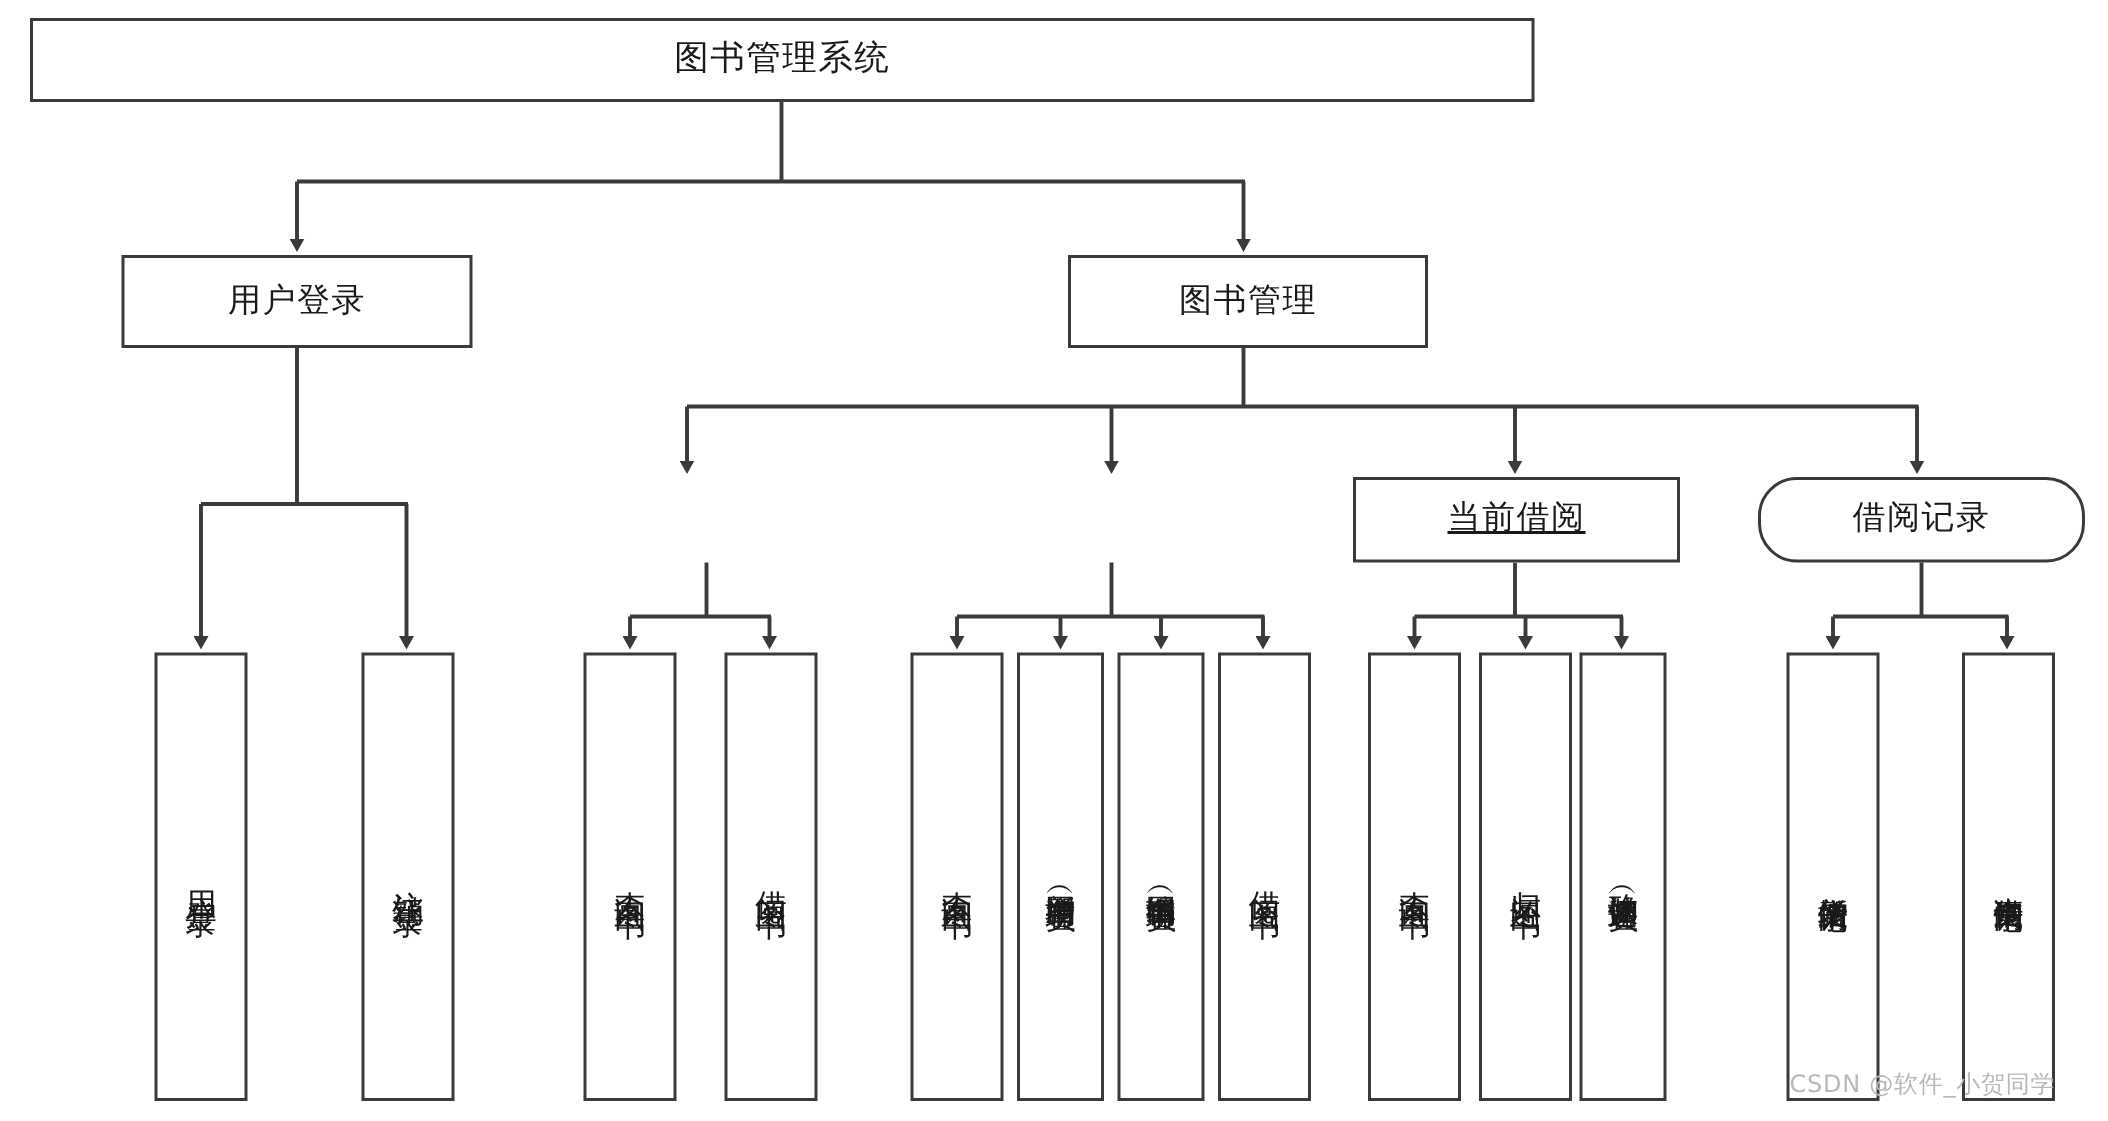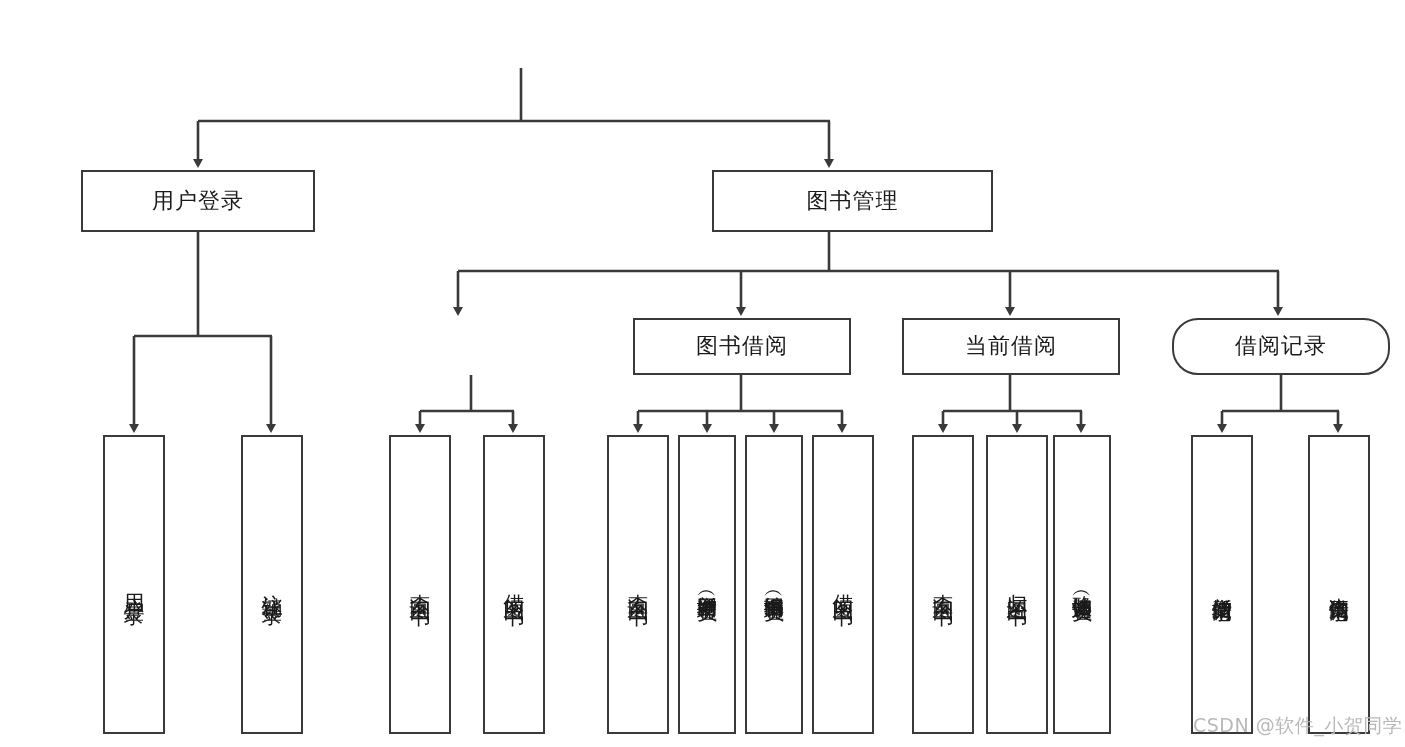--- a/index.html
+++ b/index.html
@@ -51,21 +51,21 @@
     font-size: 21px;
     letter-spacing: 4px;
     line-height: 1.05;
     padding: 6px 0;
     align-items: center;
     justify-content: center;
     white-space: nowrap;
   }
   .watermark {
     position: absolute;
-    font-size: 19px;
+    font-size: 16px;
     color: #b9b9b9;
     letter-spacing: 0.5px;
     white-space: nowrap;
     z-index: 3;
   }
 </style>
 </head>
 <body>
 
 <div id="canvas">
@@ -113,26 +113,26 @@
       <path d="M1017,411 L1017,425" marker-end="url(#arrow)"></path>
       <path d="M1081,411 L1081,425" marker-end="url(#arrow)"></path>
 
       <path d="M1281,375 L1281,411"></path>
       <path d="M1222,411 L1339,411"></path>
       <path d="M1222,411 L1222,425" marker-end="url(#arrow)"></path>
       <path d="M1338,411 L1338,425" marker-end="url(#arrow)"></path>
     </g>
   </svg>
 
+  <div class="node h root" style="left:20px;top:12px;width:1003px;height:56px;">图书管理系统</div>
 
   <div class="node h" style="left:81px;top:170px;width:234px;height:62px;">用户登录</div>
-  <div class="node h" style="left:712px;top:170px;width:281px;height:62px;">图书管理</div>
+  <div class="node h" style="left:712px;top:170px;width:240px;height:62px;">图书管理</div>
 
-  <div class="node h" style="left:633px;top:318px;width:218px;height:57px;">图书借阅</div>
-  <div class="node h" style="left:902px;top:318px;width:218px;height:57px;">当前借阅</div>
+  <div class="node h" style="left:902px;top:318px;width:218px;height:57px;text-decoration:underline;">当前借阅</div>
   <div class="node h" style="left:1172px;top:318px;width:218px;height:57px;border-radius:26px;">借阅记录</div>
 
   <div class="node v" style="left:103px;top:435px;width:62px;height:299px;">用户登录</div>
   <div class="node v" style="left:241px;top:435px;width:62px;height:299px;">注销登录</div>
 
   <div class="node v" style="left:389px;top:435px;width:62px;height:299px;">查询图书</div>
   <div class="node v" style="left:483px;top:435px;width:62px;height:299px;">借阅图书</div>
 
   <div class="node v" style="left:607px;top:435px;width:62px;height:299px;">查询图书</div>
   <div class="node v" style="left:678px;top:435px;width:58px;height:299px;font-size:20px;letter-spacing:1px;">新增图书（管理员）</div>

